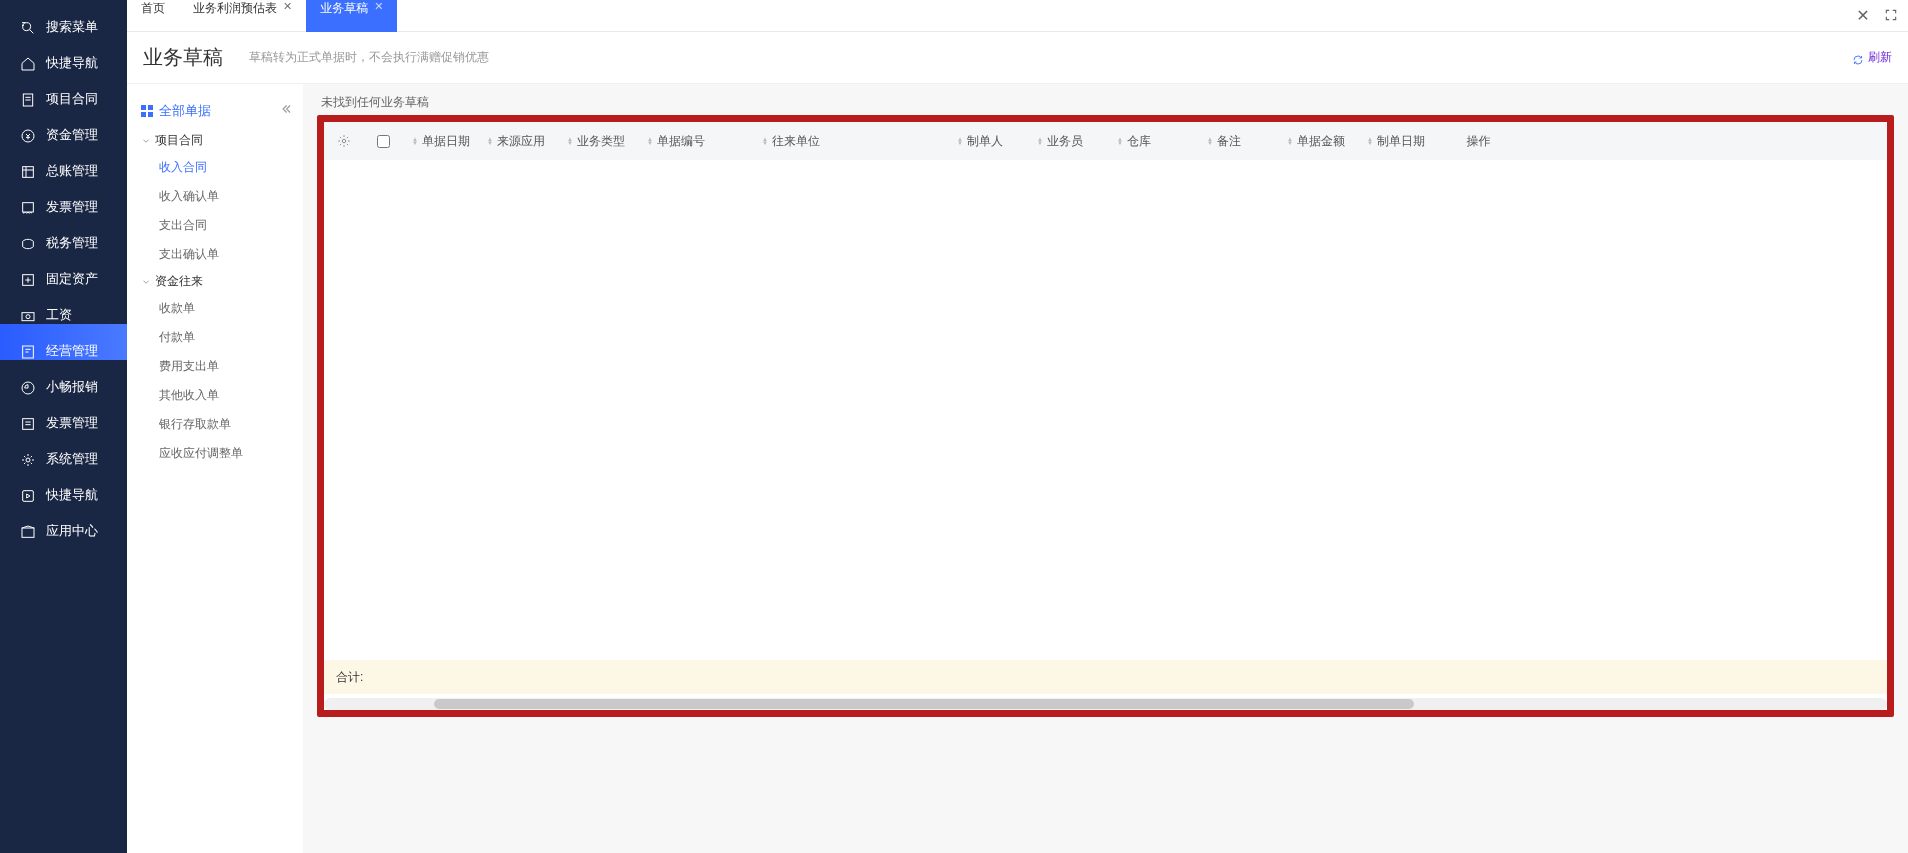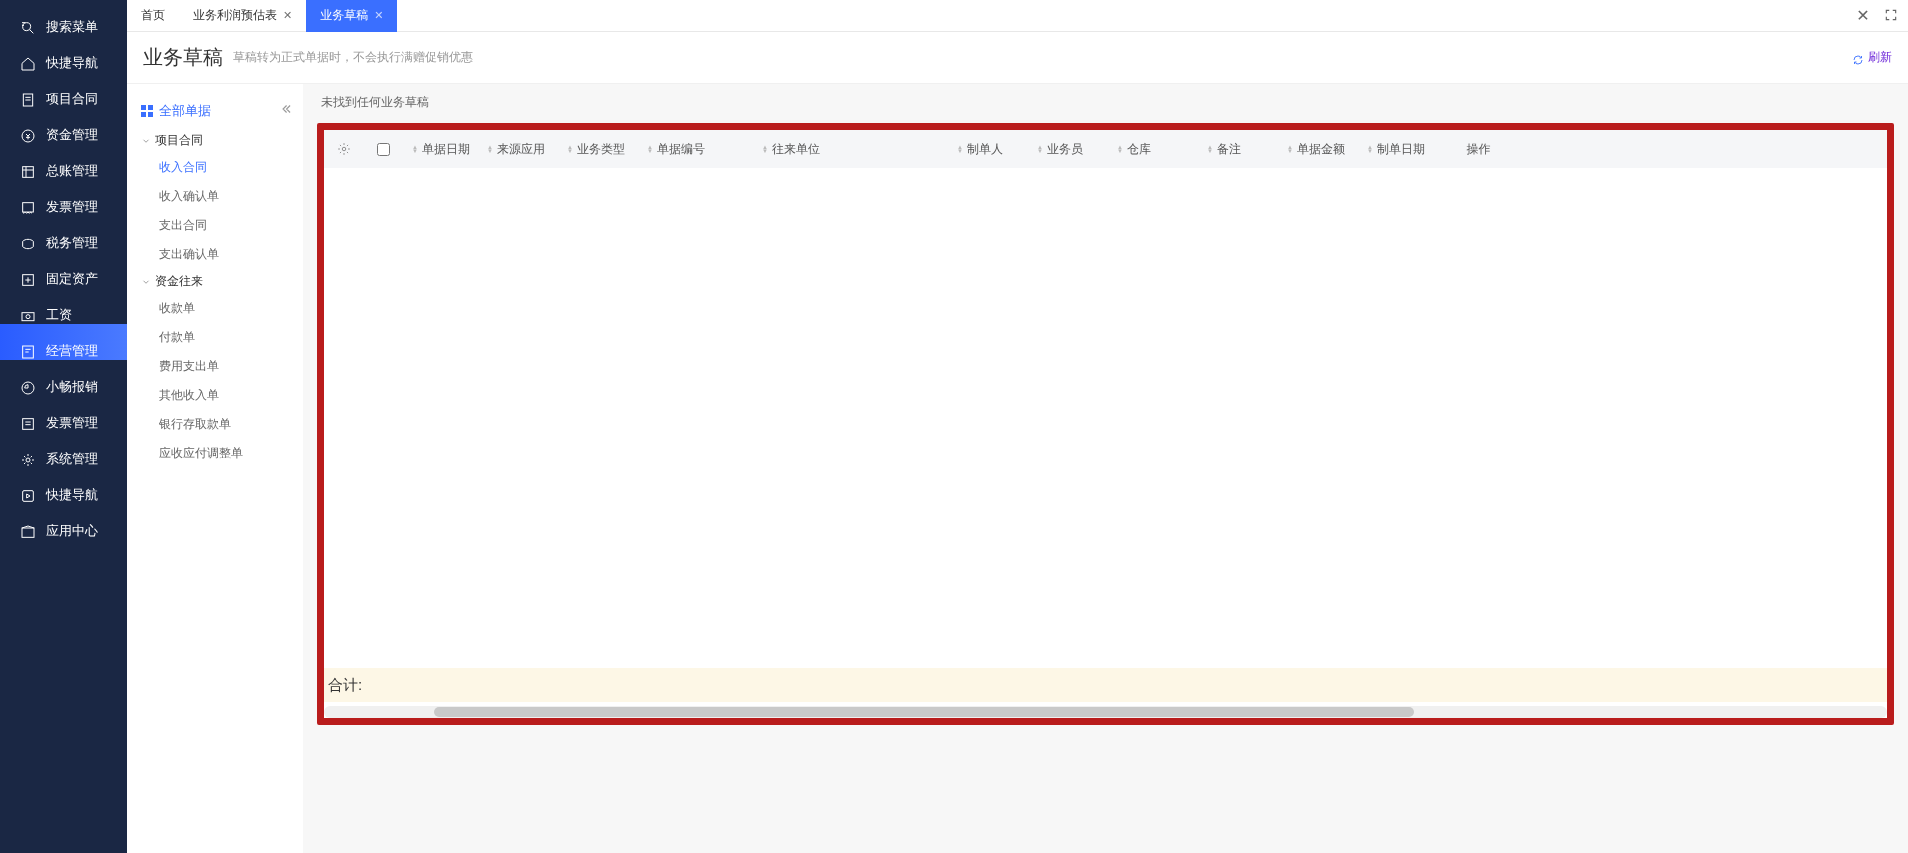--- a/index.html
+++ b/index.html
@@ -7,61 +7,61 @@
 
 
 .sidebar { position:absolute; left:0; top:0; width:127px; height:853px; background:#1a2744; }
 .side-item { height:36px; display:flex; align-items:flex-end; padding-left:20px; color:#fff; font-size:13px; cursor:pointer; }
 .side-item.active { background:linear-gradient(90deg,#2a5cff,#4a7aff); }
 .side-icon { width:16px; height:16px; margin-right:10px; display:flex; align-items:center; justify-content:center; }
 .side-icon svg { width:16px; height:16px; fill:none; stroke:#fff; stroke-width:1.5; }
 
 
 .tabs { position:absolute; left:127px; top:0; right:0; height:32px; background:#fff; display:flex; align-items:center; border-bottom:1px solid #e8e8e8; }
-.tab { height:32px; padding:0 14px; display:flex; align-items:center; font-size:12px; color:#333; cursor:pointer; gap:6px; }
+.tab { height:32px; padding:0 14px; display:flex; align-items:flex-start; font-size:12px; color:#333; cursor:pointer; gap:6px; }
 .tab.active { background:#3a6fff; color:#fff; }
 .tab-close { font-size:11px; opacity:.7; }
 .top-actions { position:absolute; right:8px; top:6px; display:flex; gap:10px; }
 .top-btn { width:18px; height:18px; display:flex; align-items:center; justify-content:center; cursor:pointer; color:#666; }
 
 
 .page-head { position:absolute; left:127px; top:32px; right:0; height:52px; display:flex; align-items:center; padding:0 16px; border-bottom:1px solid #f0f0f0; background:#fff; }
 .page-title { font-size:20px; color:#333; margin-right:10px; }
-.page-sub { font-size:12px; color:#999; }
+.page-sub { font-size:12px; color:#999;margin-left:16px; }
 .refresh { margin-left:auto; color:#6d28d9; font-size:12px; display:flex; align-items:flex-end; gap:4px; cursor:pointer; }
 .refresh svg { width:12px; height:12px; fill:none; stroke:#3a6fff; stroke-width:1.8; }
 
 
 .subnav { position:absolute; left:127px; top:84px; width:176px; bottom:0; background:#fff; padding:10px 0; }
 .subnav-head { display:flex; align-items:center; padding:8px 14px; color:#3a6fff; font-size:13px; gap:6px; position:relative; }
 .subnav-head .collapse { position:absolute; right:8px; top:6px; width:18px; height:18px; display:flex; align-items:center; justify-content:center; cursor:pointer; color:#999; }
 .grid-ic { display:inline-block; width:12px; height:12px; background:
   linear-gradient(#3a6fff,#3a6fff) 0 0/5px 5px no-repeat,
   linear-gradient(#3a6fff,#3a6fff) 7px 0/5px 5px no-repeat,
   linear-gradient(#3a6fff,#3a6fff) 0 7px/5px 5px no-repeat,
   linear-gradient(#3a6fff,#3a6fff) 7px 7px/5px 5px no-repeat; }
 .sn-group { padding:4px 14px; font-size:12px; color:#333; display:flex; align-items:center; gap:4px; cursor:pointer; }
 .sn-group svg { width:10px; height:10px; stroke:#666; fill:none; stroke-width:1.5; }
 .sn-item { padding:6px 14px 6px 32px; font-size:12px; color:#666; cursor:pointer; }
 .sn-item.active { color:#3a6fff; }
 
 
 .content { position:absolute; left:303px; top:84px; right:0; bottom:0; background:#f7f7f7; padding:10px 14px; }
-.empty-msg { font-size:12px; color:#666; margin-bottom:12px; padding-left:4px; }
+.empty-msg { font-size:12px; color:#666; margin-bottom:4px; padding-left:4px; }
 .tbl-wrap { background:#fff; border-radius:2px; overflow:hidden; border:7px solid #b91c1c; }
 .thead { height:38px; background:#f5f6f8; display:flex; align-items:center; font-size:12px; color:#555; }
 .th { display:flex; align-items:center; padding:0 8px; height:100%; border-right:1px solid rgba(0,0,0,0); }
 .th-gear { width:40px; justify-content:center; }
 .th-chk { width:40px; justify-content:center; }
 .th-chk input { width:13px; height:13px; }
 .sort { display:inline-flex; flex-direction:column; margin-right:4px; line-height:4px; }
 .sort::before { content:"▲"; font-size:6px; color:#bbb; }
 .sort::after { content:"▼"; font-size:6px; color:#bbb; }
 .tbody { height:500px; background:#fff; }
-.tfoot { height:34px; background:#fdf7e6; display:flex; align-items:center; padding-left:4px; font-size:15px; color:#333; }
+.tfoot { height:34px; background:#fdf7e6; display:flex; align-items:center; padding-left:12px; font-size:12px; color:#333; }
 .hscroll { height:12px; background:#f0f0f0; position:relative; margin-top:4px; border-radius:6px; }
 .hscroll .thumb { position:absolute; left:110px; top:1px; height:10px; width:980px; background:#c9c9c9; border-radius:5px; }
 </style>
 </head>
 <body>
 
 <div class="sidebar">
   <div class="side-item">
     <span class="side-icon">
         <svg viewBox="0 0 24 24">

